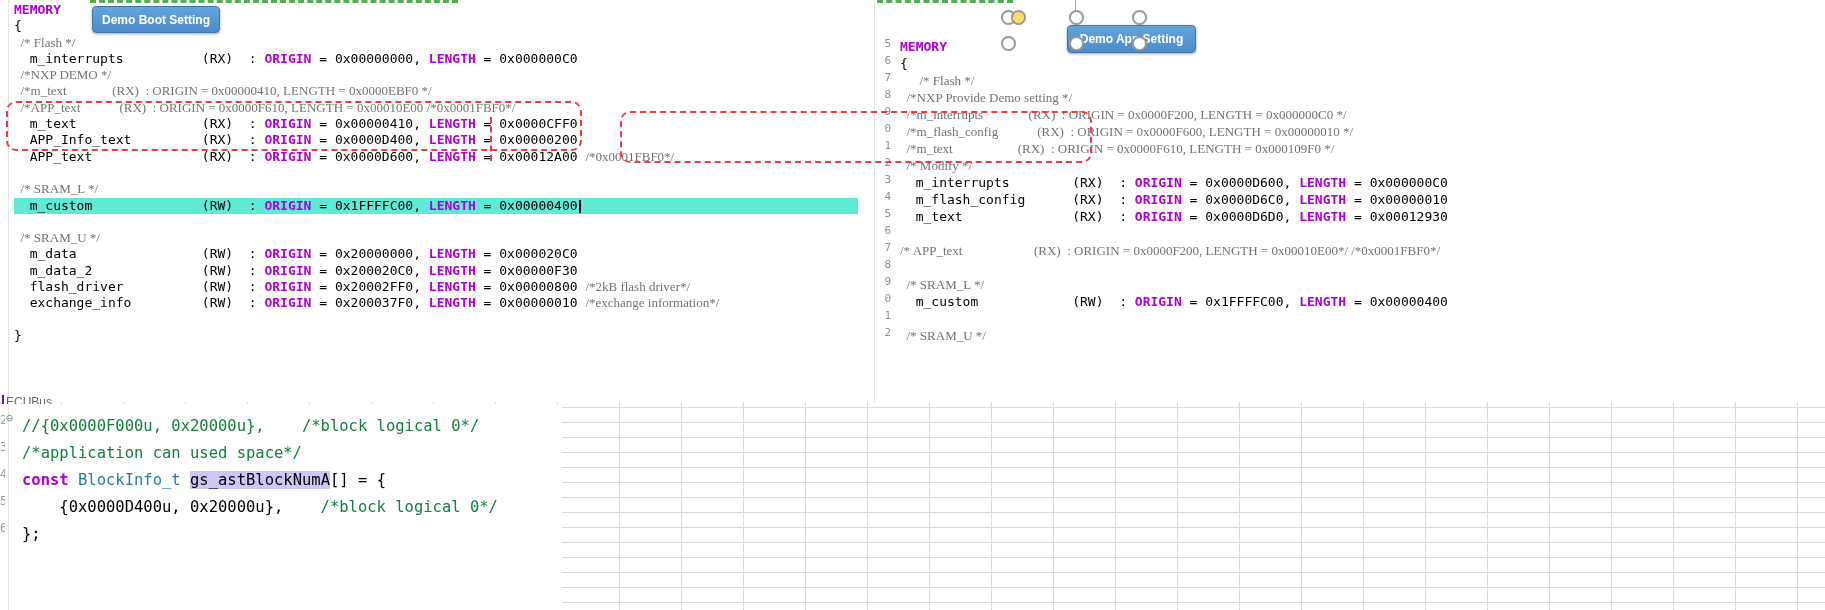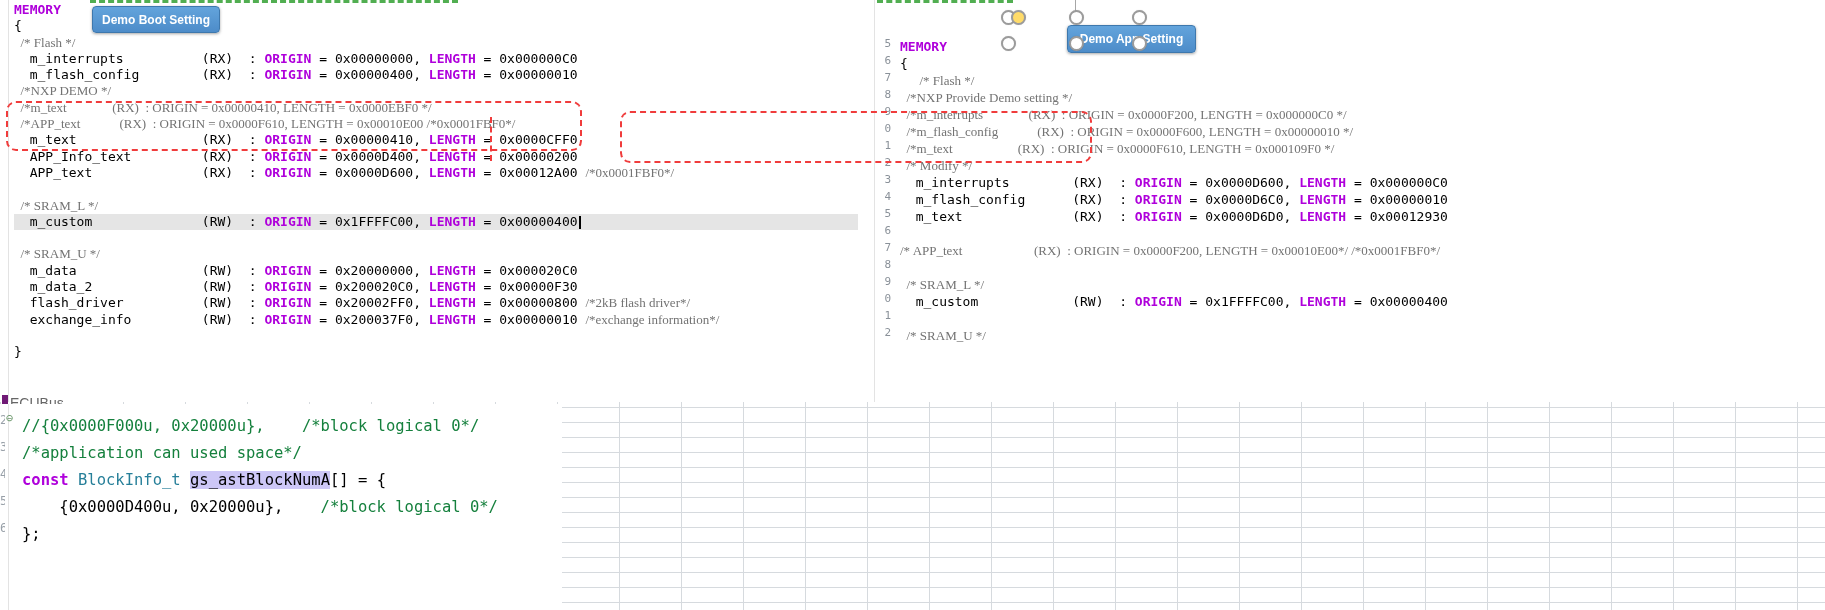--- a/index.html
+++ b/index.html
@@ -17,21 +17,21 @@
   .panel{position:absolute;background:#ffffff;overflow:hidden;padding-left:24px;}
   #panel-left{left:0;top:0;width:866px;height:402px;}
   #panel-right{left:858px;top:0;width:959px;height:402px;}
   #panel-bottom{left:0;top:404px;width:538px;height:206px;}
   .gutterline{position:absolute;top:0;width:1px;height:100%;background:#e3e3e3;}
   .code{position:absolute;}
   #panel-left  .code{left:14px;top:2px;font-size:13px;line-height:16.3px;width:852px;}
   #panel-right .code{left:21px;top:3px;font-size:13px;line-height:14px;width:938px;margin-top:34px;}
   #panel-bottom .code{left:0;top:6px;font-size:15.5px;line-height:21px;width:538px;}
   .line{white-space:pre;position:relative;}
-  .line.hl{background:#e5e5e5;}
+  .line.hl{background:#5eead4;}
   .lnum{display:inline-block;text-align:right;overflow:hidden;color:#8a9199;}
   #panel-right .lnum{width:12px;margin-right:9px;font-size:11px;}
   #panel-bottom .lnum{width:5px;margin-right:17px;font-size:12px;color:#98a0a8;}
   .kw{color:#AF00DB;font-weight:bold;}
   .tx{color:#000000;}
   .cm{color:#737373;font-family:Liberation Serif, serif;}
   .cm2{color:#15803d;}
   .ty{color:#267f99;}
   .sym{color:#000000;background:#cdc7f7;}
   .fold{position:absolute;left:6px;top:2px;font-size:12px;color:#6f9a6f;line-height:1;}
@@ -51,36 +51,35 @@
   #callout-app{left:1067px;top:17px;width:127px;height:26px;margin-top:8px;}
   .handle{position:absolute;width:11px;height:11px;border:2.5px solid #9b9b9b;border-radius:50%;
     background:#ffffff;box-shadow:0 0 1px rgba(0,0,0,.2);}
   .handle.yellow{background:#ffdb69;}
   #handle-stem{position:absolute;left:1075px;top:0;width:1px;height:12px;background:#a6a6a6;}
   
   .frag{position:absolute;top:0;height:0;border-top:3px dashed #33a033;opacity:.85;}
   #frag-left{left:90px;width:368px;}
   #frag-right{left:877px;width:136px;}
   #sheet-label{position:absolute;left:2px;top:395px;font-family:"Liberation Sans","DejaVu Sans",sans-serif;
-    font-size:14px;color:#666;border-left:6px solid #701a75;padding-left:2px;}
+    font-size:12px;color:#666;border-left:2px solid #701a75;padding-left:2px;}
 </style>
 </head>
 <body>
 
 <div id="grid-bottom" class="grid"></div>
 <div id="grid-right"></div>
 
 <div id="panel-left" class="panel">
   <div class="gutterline" style="left:8px;"></div>
   <div class="code">
       <div class="line"><span class="kw">MEMORY</span></div>
       <div class="line"><span class="tx">{</span></div>
       <div class="line"><span class="cm">  /* Flash */</span></div>
       <div class="line"><span class="tx">  m_interrupts          (RX)  : </span><span class="kw">ORIGIN</span><span class="tx"> = 0x00000000, </span><span class="kw">LENGTH</span><span class="tx"> = 0x000000C0</span></div>
-      <div class="line"><span class="tx">  m_flash_config        (RX)  : </span><span class="kw">ORIGIN</span><span class="tx"> = 0x00000400, </span><span class="kw">LENGTH</span><span class="tx"> = 0x00000010</span></div>
       <div class="line"><span class="cm">  /*NXP DEMO */</span></div>
       <div class="line"><span class="cm">  /*m_text              (RX)  : ORIGIN = 0x00000410, LENGTH = 0x0000EBF0 */</span></div>
       <div class="line"><span class="cm">  /*APP_text            (RX)  : ORIGIN = 0x0000F610, LENGTH = 0x00010E00 /*0x0001FBF0*/</span></div>
       <div class="line"><span class="tx">  m_text                (RX)  : </span><span class="kw">ORIGIN</span><span class="tx"> = 0x00000410, </span><span class="kw">LENGTH</span><span class="tx"> = 0x0000CFF0</span></div>
       <div class="line"><span class="tx">  APP_Info_text         (RX)  : </span><span class="kw">ORIGIN</span><span class="tx"> = 0x0000D400, </span><span class="kw">LENGTH</span><span class="tx"> = 0x00000200</span></div>
       <div class="line"><span class="tx">  APP_text              (RX)  : </span><span class="kw">ORIGIN</span><span class="tx"> = 0x0000D600, </span><span class="kw">LENGTH</span><span class="tx"> = 0x00012A00 </span><span class="cm">/*0x0001FBF0*/</span></div>
       <div class="line">&nbsp;</div>
       <div class="line"><span class="cm">  /* SRAM_L */</span></div>
       <div class="line hl"><span class="tx">  m_custom              (RW)  : </span><span class="kw">ORIGIN</span><span class="tx"> = 0x1FFFFC00, </span><span class="kw">LENGTH</span><span class="tx"> = 0x00000400</span><span class="caret"></span></div>
       <div class="line">&nbsp;</div>

